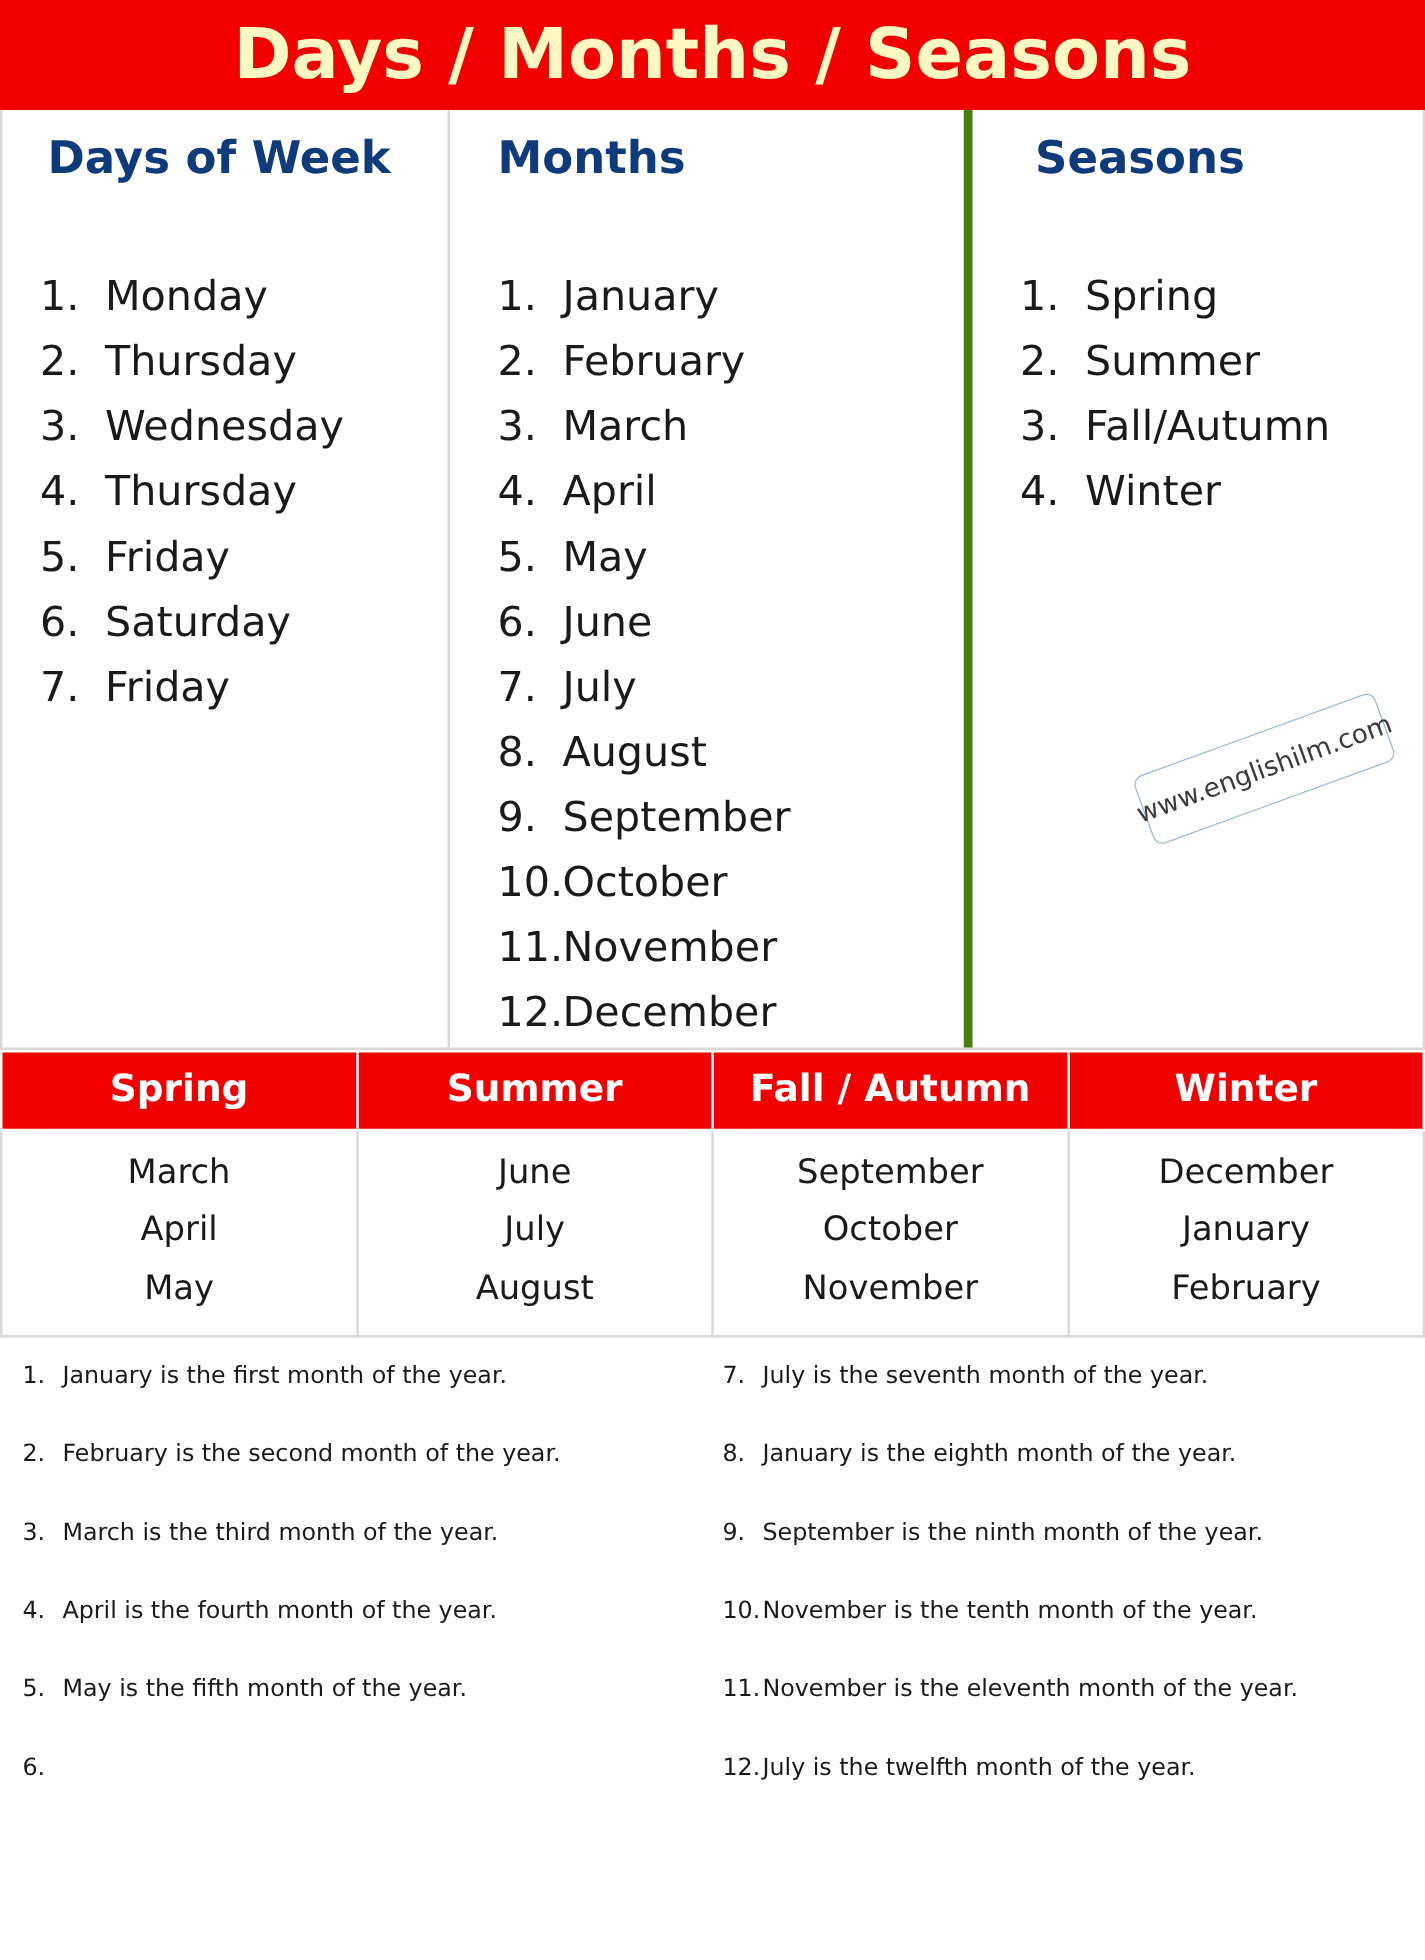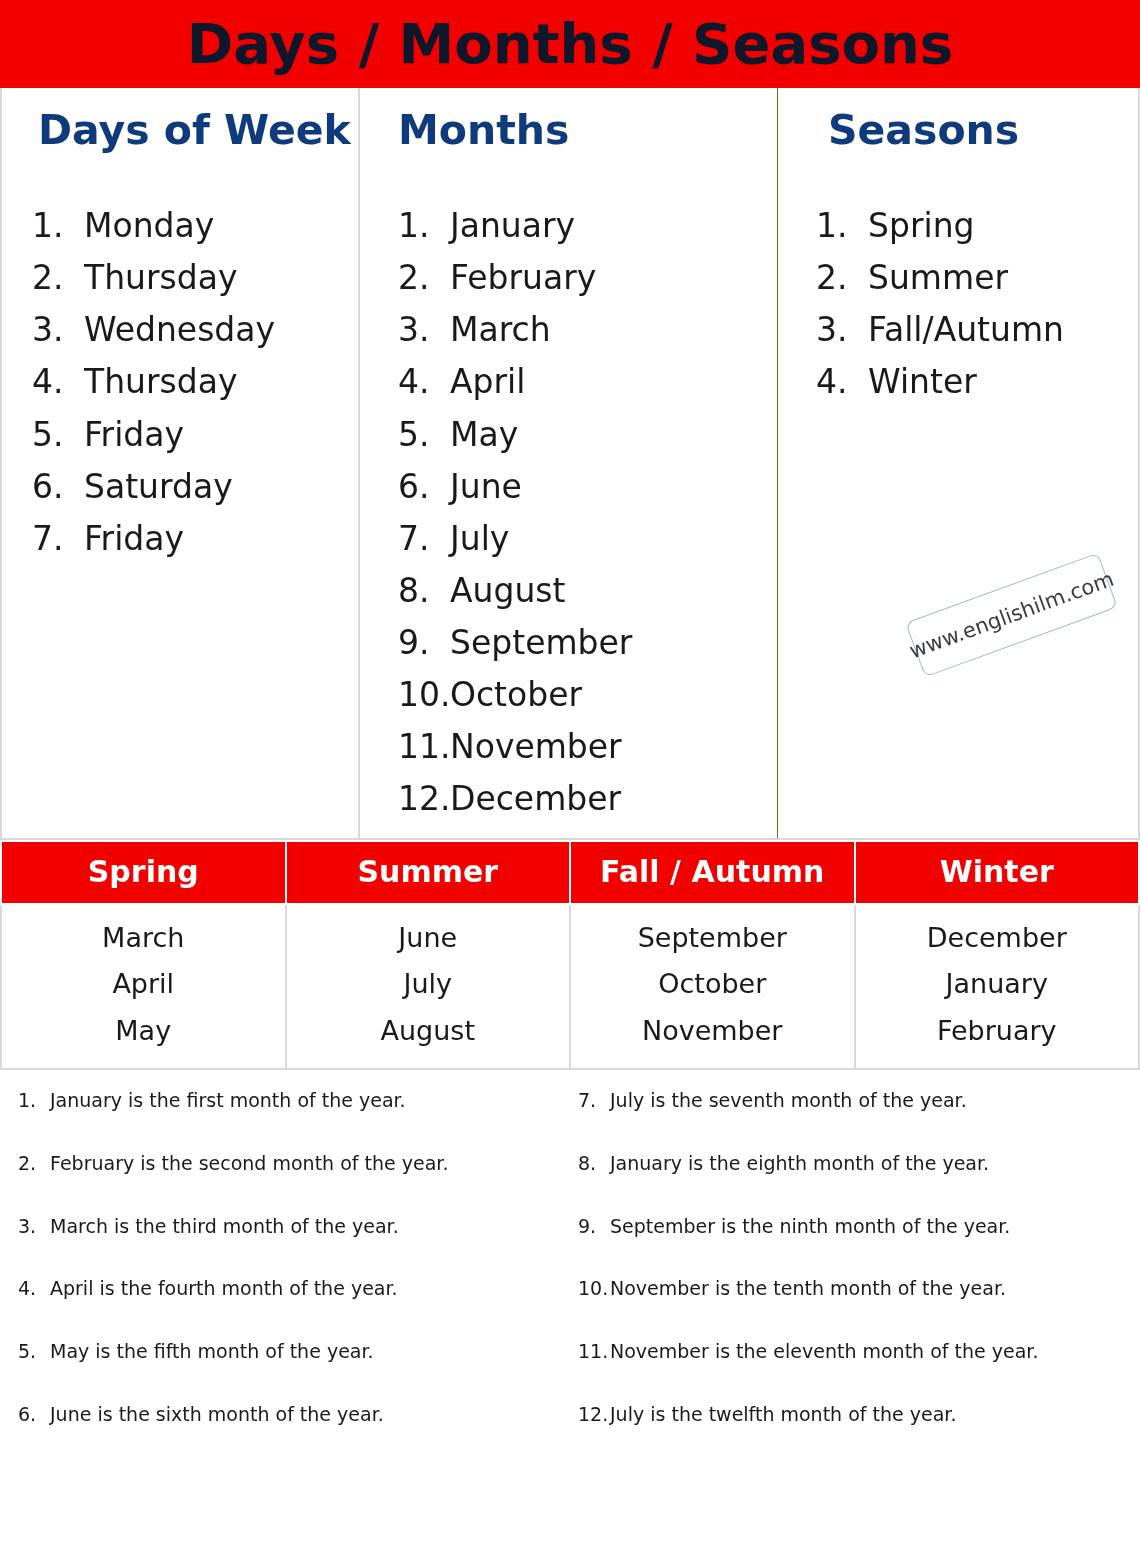--- a/index.html
+++ b/index.html
@@ -19,49 +19,49 @@
   
   .title-banner {
     background: #f20000;
     height: 88px;
     display: flex;
     align-items: center;
     justify-content: center;
   }
   .title-banner h1 {
     margin: 0;
-    color: #0f172a;
+    color: #fef9c3;
     font-size: 56px;
     font-weight: bold;
     letter-spacing: 0px;
     line-height: 1;
     font-family: "DejaVu Sans", sans-serif;
   }
 
   
   .cols-table {
     display: flex;
     border: 2px solid #d9d9d9;
     border-top: none;
     height: 752px;
   }
   .col {
     position: relative;
     padding: 18px 0 0 0;
   }
   .col-days   { width: 358px; border-right: 2px solid #d9d9d9; }
-  .col-months { width: 418px; border-right: 1px solid #4d7c0f; }
+  .col-months { width: 418px; border-right: 7px solid #4d7c0f; }
   .col-seasons{ width: 358px; }
 
   .col-head {
     color: #0f3b7c;
-    font-size: 41px;
+    font-size: 36px;
     font-weight: bold;
     padding-left: 36px;
-    margin-bottom: 46px;
+    margin-bottom: 64px;
   }
   .col-months .col-head { padding-left: 38px; }
   .col-seasons .col-head { padding-left: 50px; }
 
   ol.plain {
     list-style: none;
     margin: 0;
     padding: 0 0 0 30px;
   }
   ol.plain li {
@@ -332,21 +332,20 @@
       <li>
           <span class="snum">4.</span>
           <span>April is the fourth month of the year.</span>
         </li>
       <li>
           <span class="snum">5.</span>
           <span>May is the fifth month of the year.</span>
         </li>
       <li>
           <span class="snum">6.</span>
-          <span>June is the sixth month of the year.</span>
         </li>
     </ol>
   </div>
   <div class="sent-col">
     <ol>
       <li>
           <span class="snum">7.</span>
           <span>July is the seventh month of the year.</span>
         </li>
       <li>

